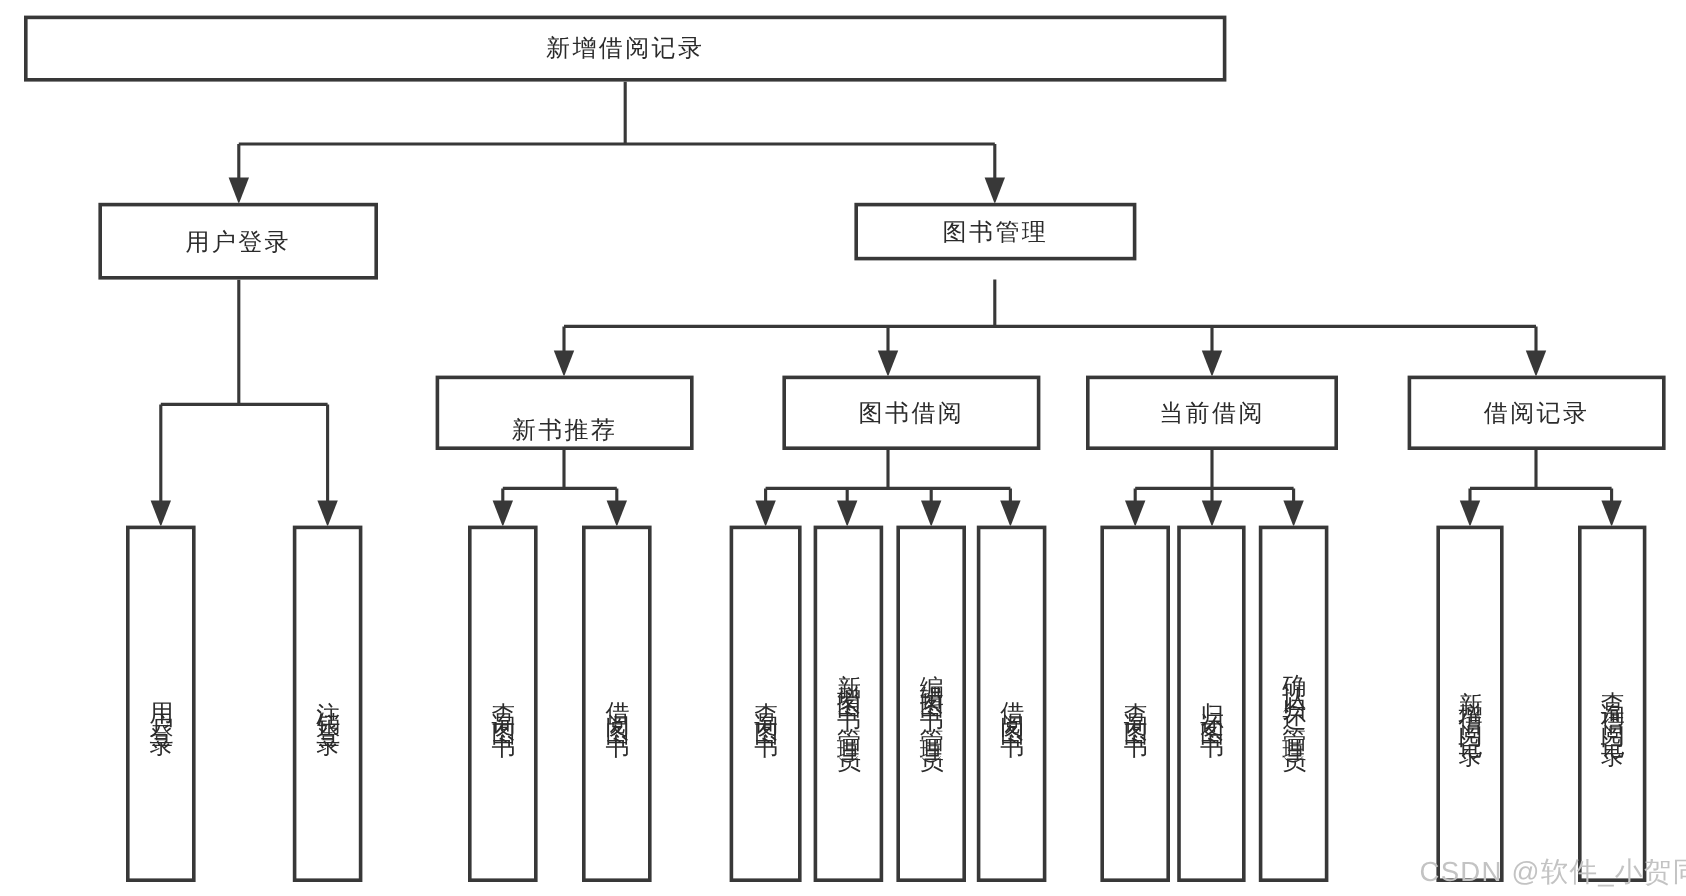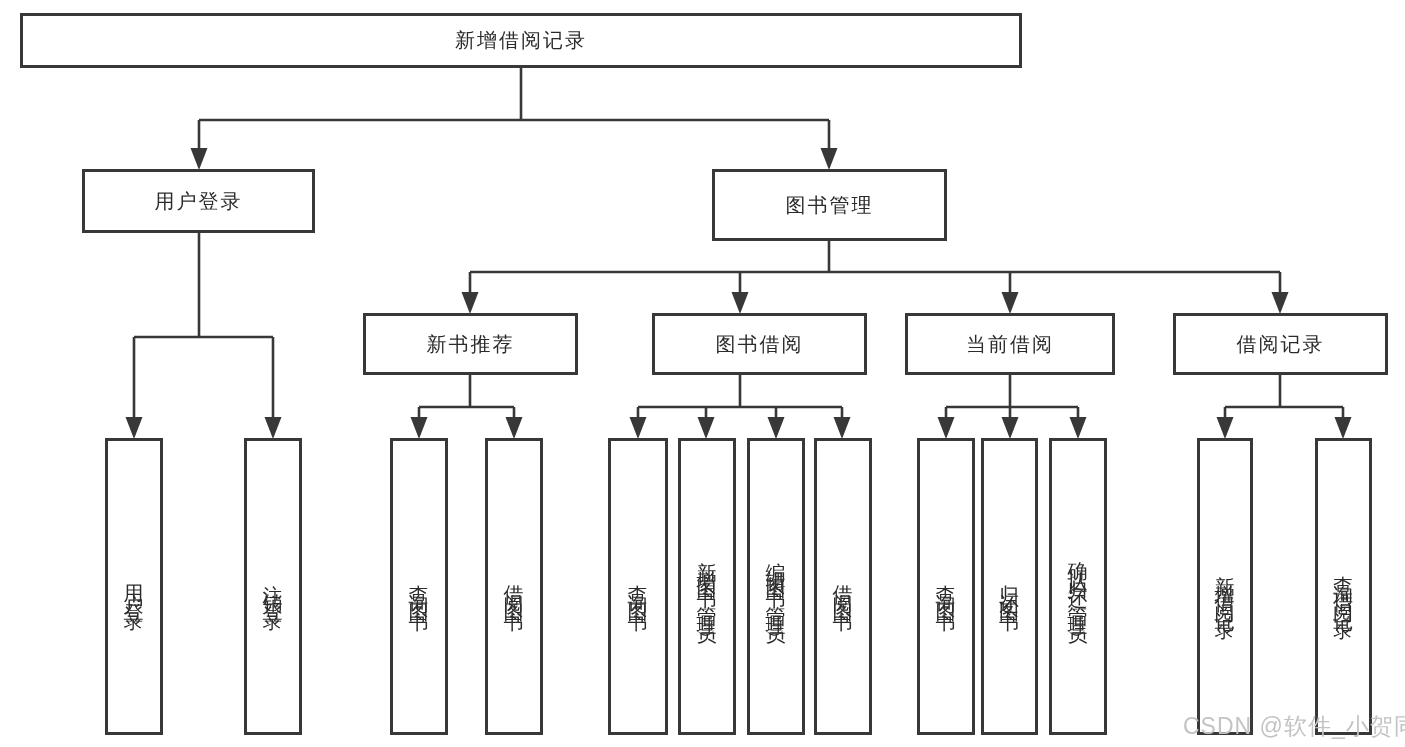--- a/index.html
+++ b/index.html
@@ -86,25 +86,25 @@
     </g>
   </svg>
 
   <div class="box" style="left:20px;top:13px;width:1002px;height:55px;">
     <span class="hlabel">新增借阅记录</span>
   </div>
 
   <div class="box" style="left:82px;top:169px;width:233px;height:64px;">
     <span class="hlabel">用户登录</span>
   </div>
-  <div class="box" style="left:712px;top:169px;width:235px;height:72px;">
+  <div class="box" style="left:712px;top:169px;width:235px;height:48px;">
     <span class="hlabel">图书管理</span>
   </div>
 
-  <div class="box" style="left:363px;top:313px;width:215px;height:62px;">
+  <div class="box" style="left:363px;top:313px;width:215px;height:62px;align-items:flex-end;">
     <span class="hlabel">新书推荐</span>
   </div>
   <div class="box" style="left:652px;top:313px;width:215px;height:62px;">
     <span class="hlabel">图书借阅</span>
   </div>
   <div class="box" style="left:905px;top:313px;width:210px;height:62px;align-items:center;">
     <span class="hlabel">当前借阅</span>
   </div>
   <div class="box" style="left:1173px;top:313px;width:215px;height:62px;">
     <span class="hlabel">借阅记录</span>

